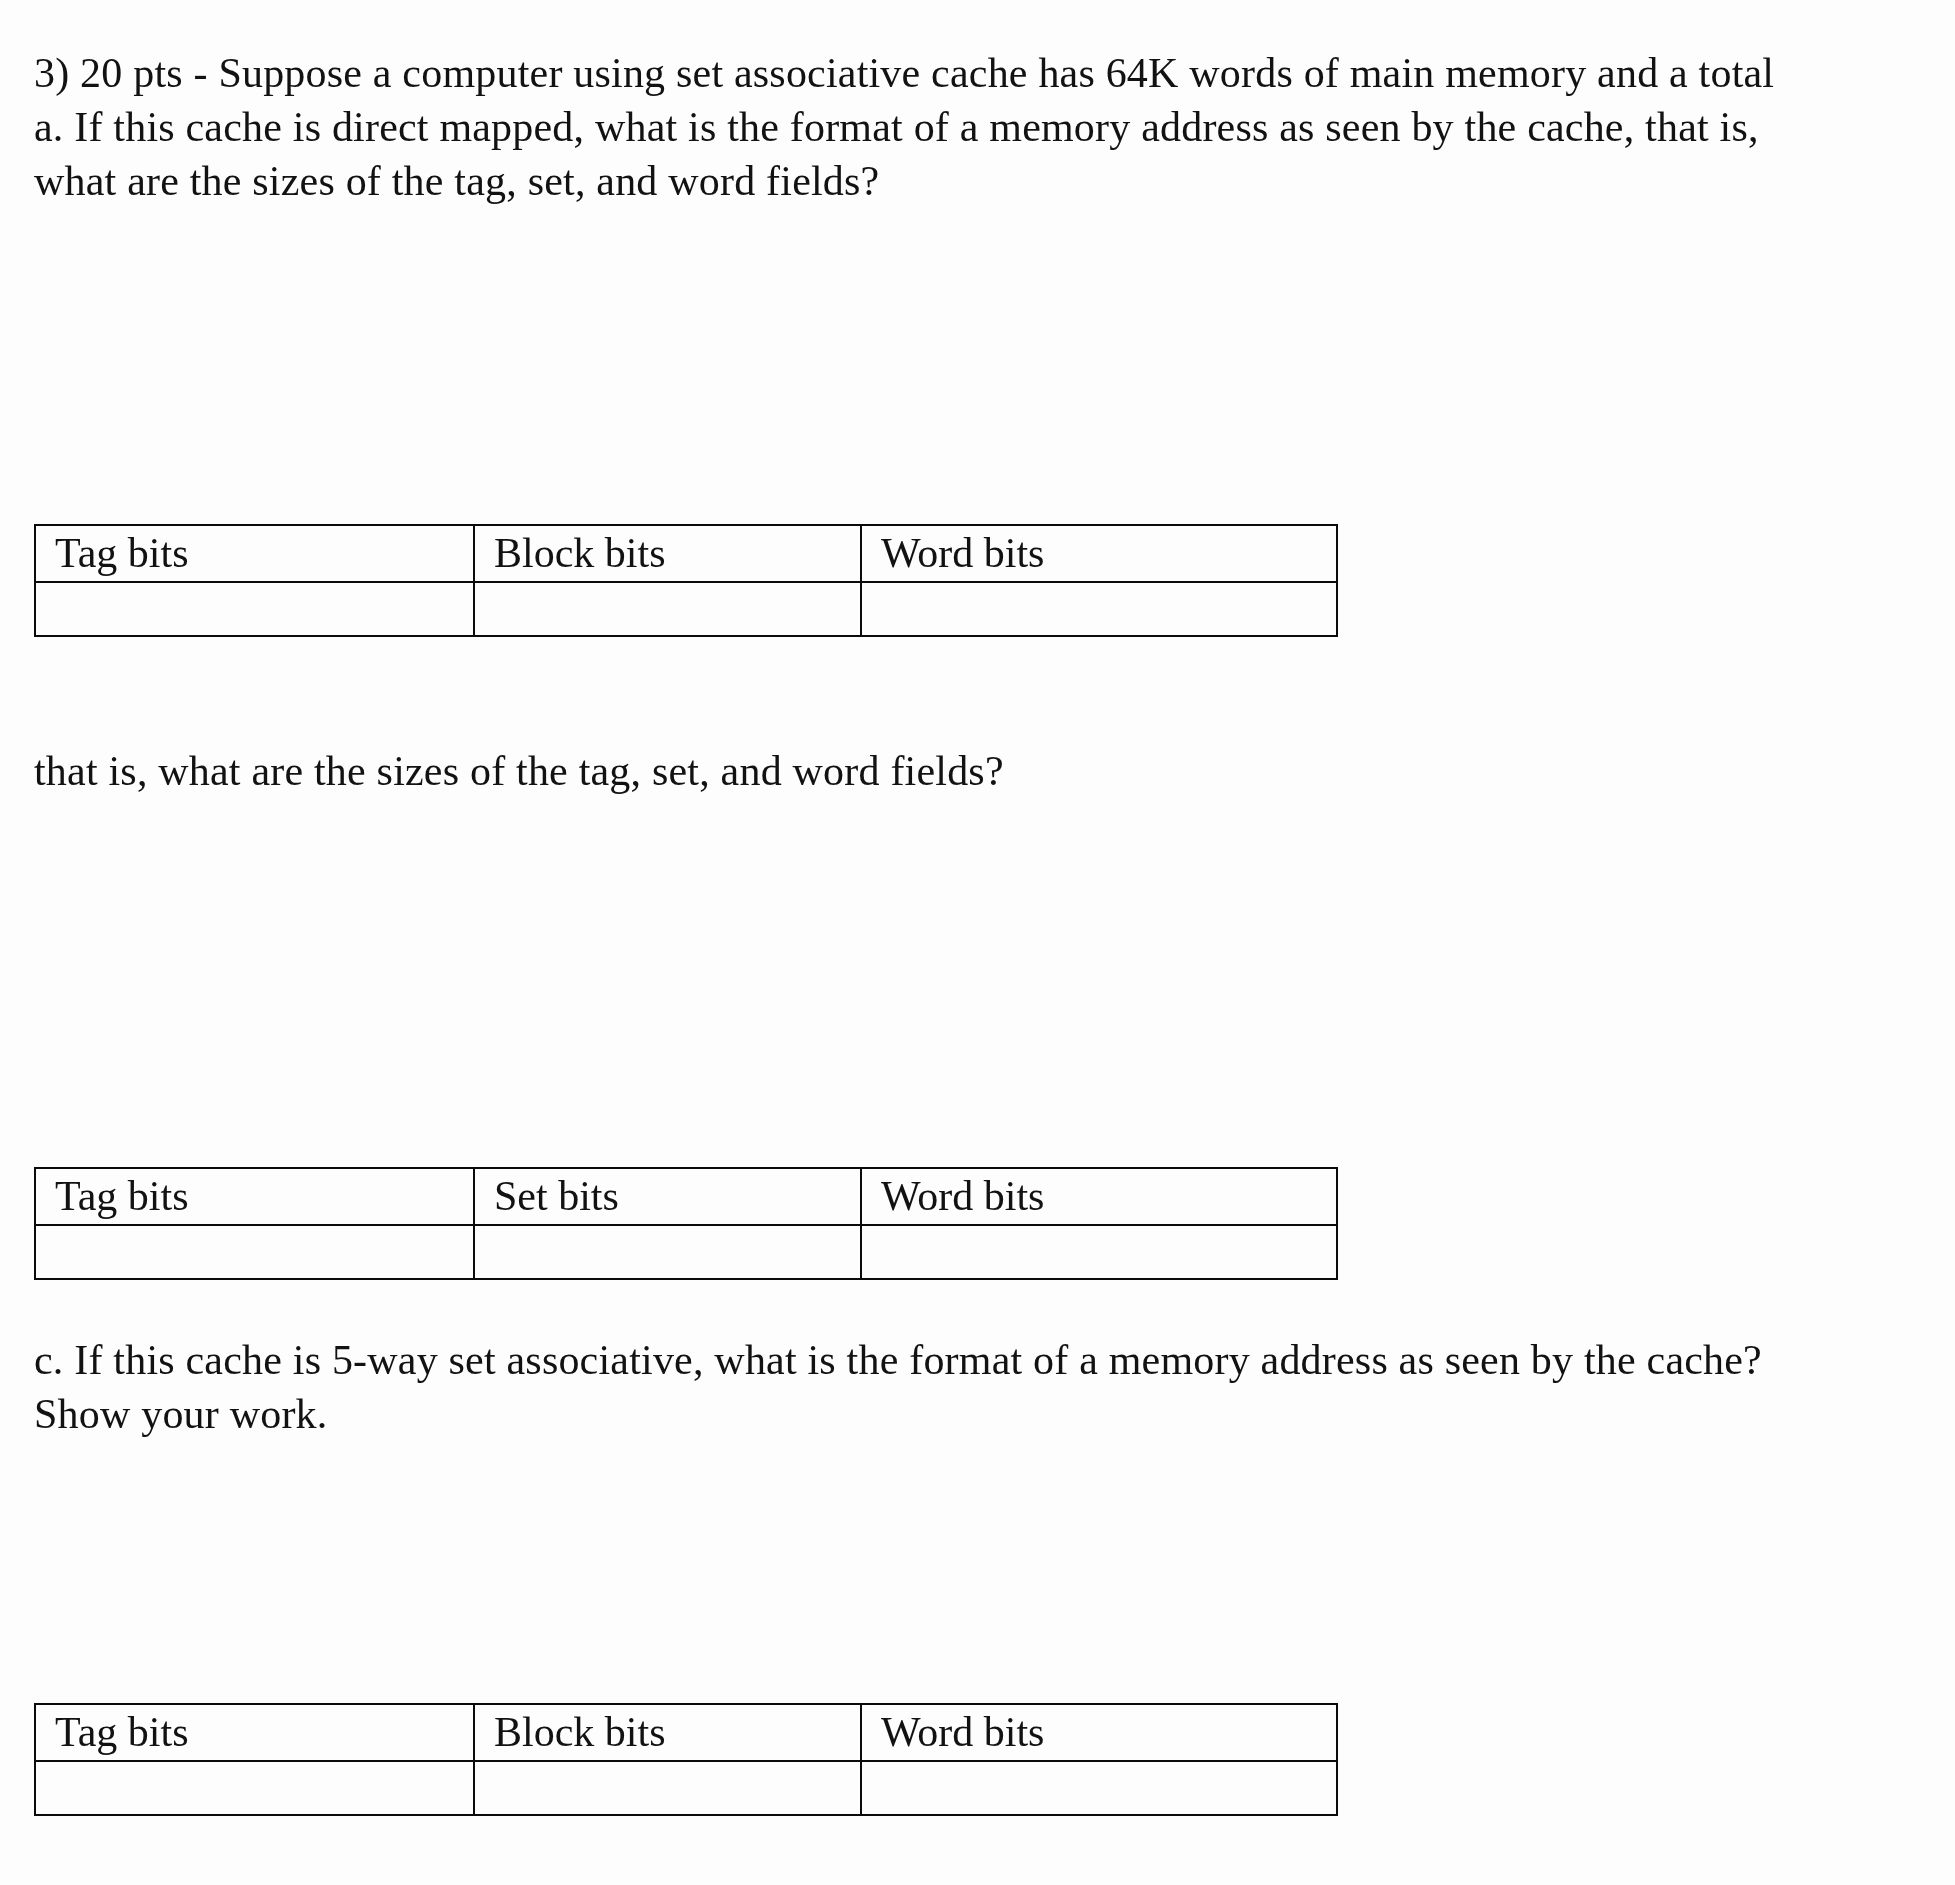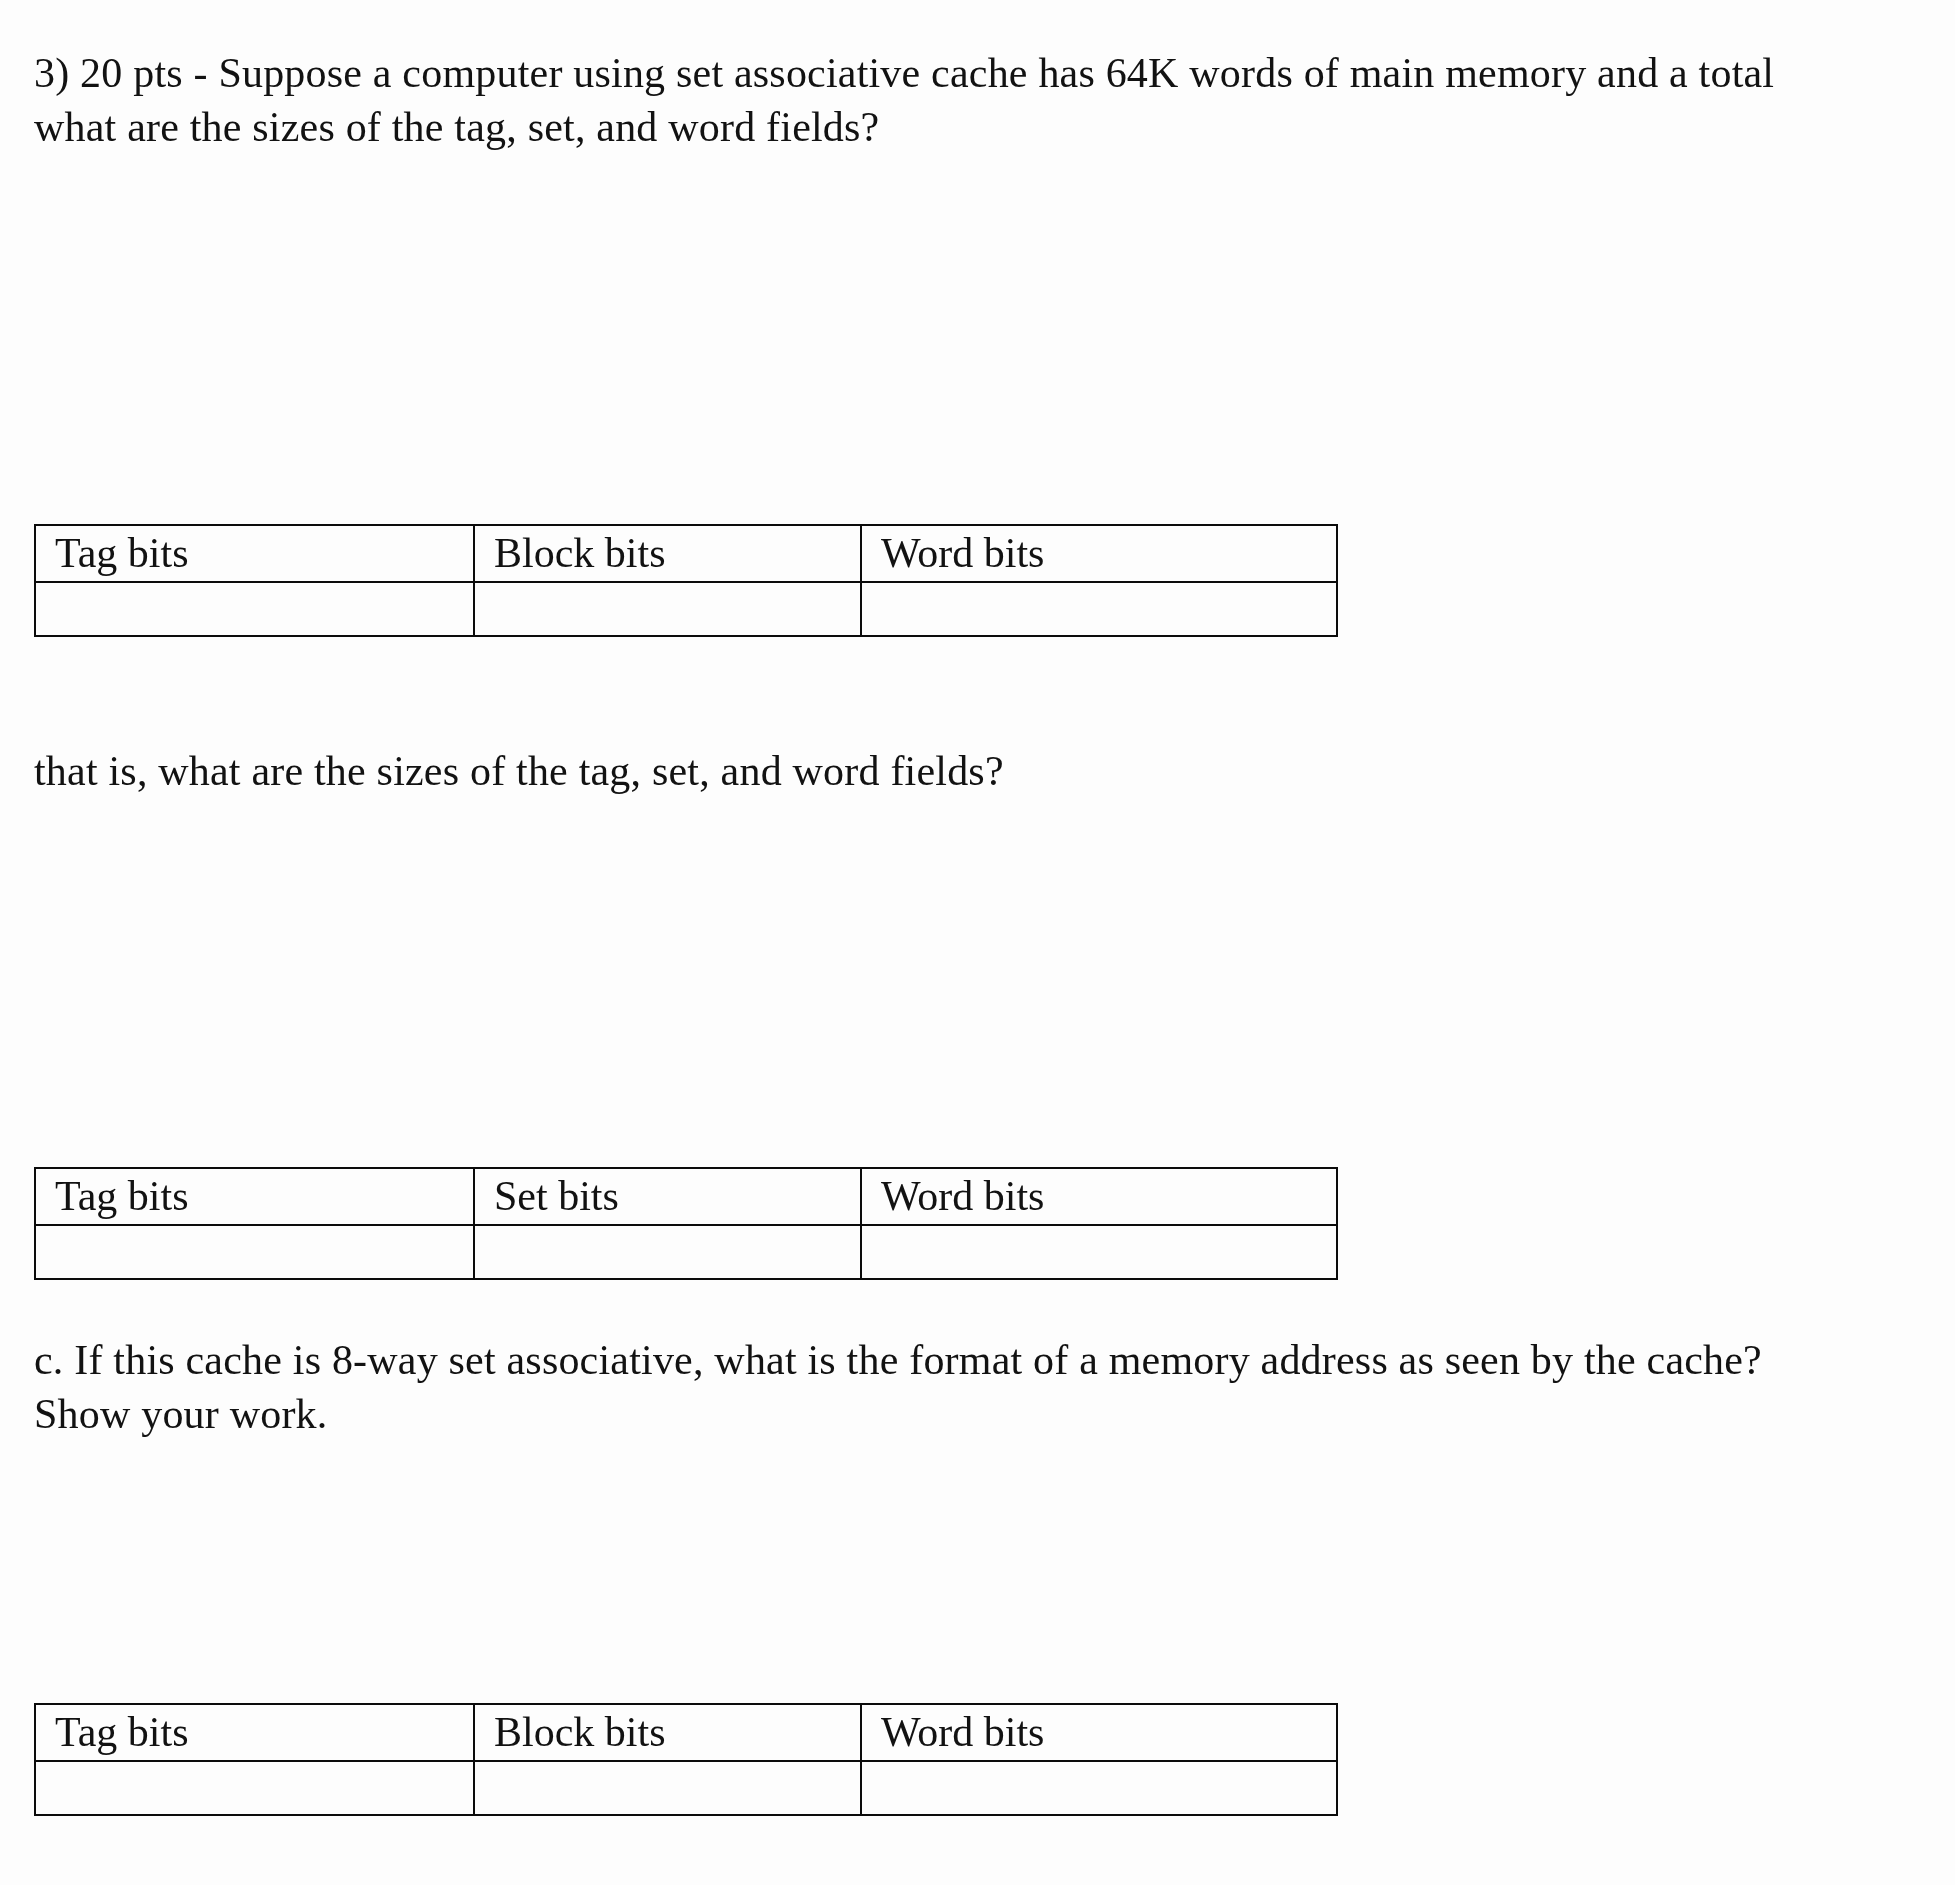--- a/index.html
+++ b/index.html
@@ -60,20 +60,21 @@
   #block-c { top: 1333px; }
   #table-c { top: 1703px; }
 </style>
 </head>
 <body>
 
 <div>
 
   <div class="textblock" id="block-statement">
     <div class="line">3) 20 pts - Suppose a computer using set associative cache has 64K words of main memory and a total</div>
+    <div class="line">a. If this cache is direct mapped, what is the format of a memory address as seen by the cache, that is,</div>
     <div class="line">what are the sizes of the tag, set, and word fields?</div>
   </div>
 
   <table class="answer-table" id="table-a">
     <colgroup>
         <col class="c1">
         <col class="c2">
         <col class="c3">
       </colgroup>
     <tbody>
@@ -108,21 +109,21 @@
       </tr>
       <tr class="answer-row">
         <td></td>
         <td></td>
         <td></td>
       </tr>
     </tbody>
   </table>
 
   <div class="textblock" id="block-c">
-    <div class="line">c. If this cache is 8-way set associative, what is the format of a memory address as seen by the cache?</div>
+    <div class="line">c. If this cache is 5-way set associative, what is the format of a memory address as seen by the cache?</div>
     <div class="line">Show your work.</div>
   </div>
 
   <table class="answer-table" id="table-c">
     <colgroup>
         <col class="c1">
         <col class="c2">
         <col class="c3">
       </colgroup>
     <tbody>

